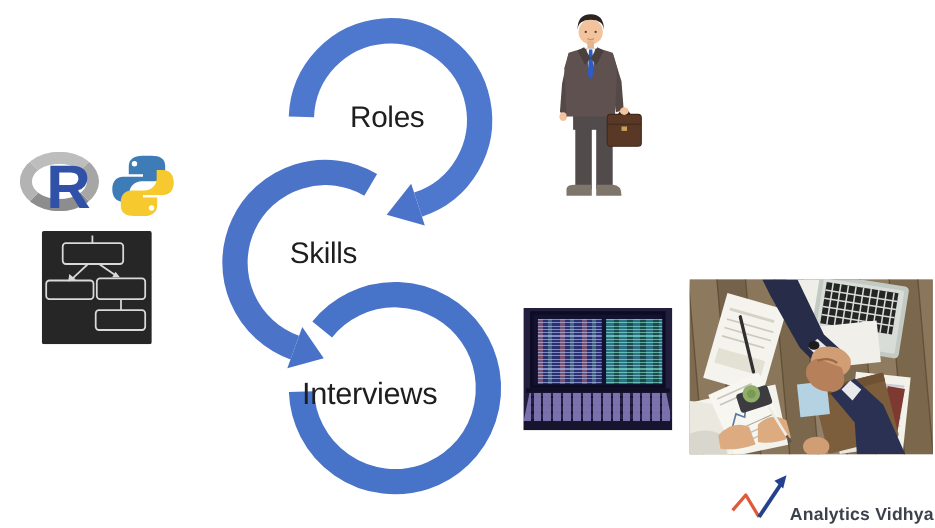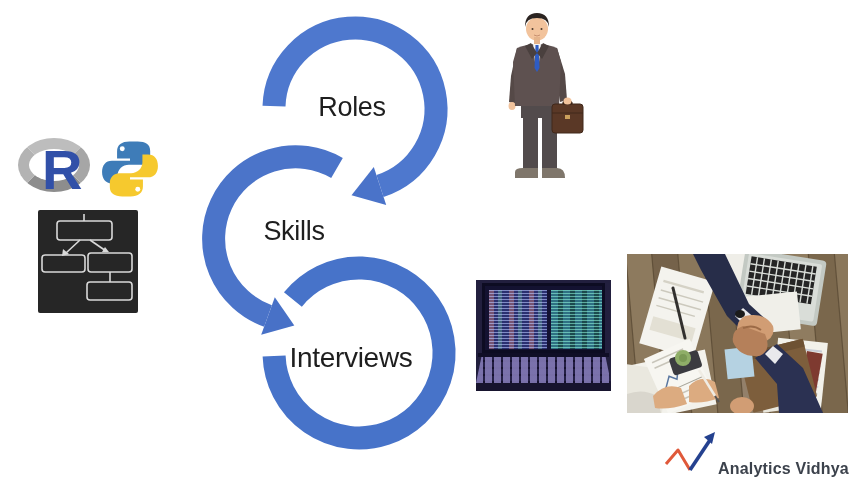--- a/index.html
+++ b/index.html
@@ -5,21 +5,21 @@
   html,body{margin:0;padding:0;}
   body{width:850px;height:480px;overflow:hidden;background:#fff;
        font-family:"Liberation Sans",sans-serif;position:relative;}
   .slide{position:absolute;inset:0;background:#fff;}
 
   
   .cycle-label{position:absolute;transform:translate(-50%,-50%);
     color:#1e1e1e;font-size:27px;letter-spacing:-0.3px;white-space:nowrap;}
   #lbl-roles{left:352px;top:107px;}
   #lbl-skills{left:294px;top:231px;}
-  #lbl-interviews{left:351px;top:358px;font-size:28px;}
+  #lbl-interviews{left:336px;top:358px;font-size:28px;}
 
   
   .r-logo{position:absolute;left:16px;top:134px;width:84px;height:70px;}
   .r-ring{position:absolute;left:2px;top:4px;width:50px;height:32px;
     border:11px solid #a6a6a6;border-top-color:#bdbdbd;border-left-color:#b3b3b3;
     border-bottom-color:#8d8d8d;border-radius:50%;}
   .r-letter{position:absolute;left:26px;top:8px;font-size:56px;font-weight:bold;
     color:#3150a8;line-height:1;}
 
   

